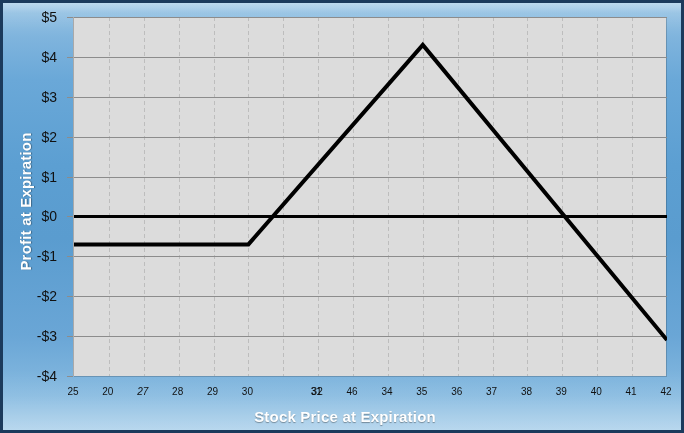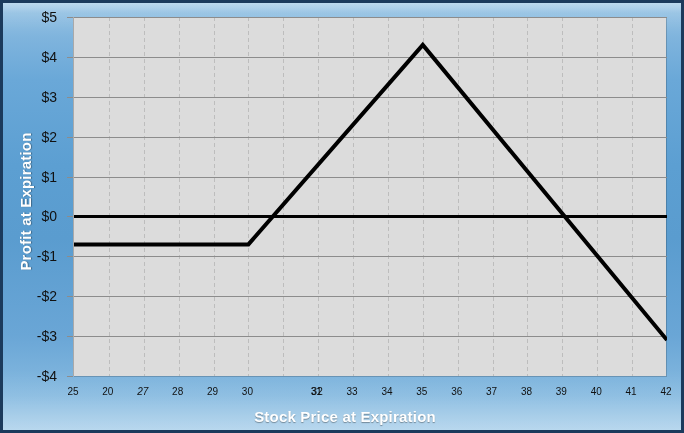--- a/index.html
+++ b/index.html
@@ -218,21 +218,21 @@
 
     <div class="x-tick-wrap">
         <div class="x-tick-item" style="left: 70px;">25</div>
         <div class="x-tick-item" style="left: 104.882px;">20</div>
         <div class="x-tick-item" style="left: 139.765px; font-style: italic;">27</div>
         <div class="x-tick-item" style="left: 174.647px;">28</div>
         <div class="x-tick-item" style="left: 209.529px;">29</div>
         <div class="x-tick-item" style="left: 244.412px;">30</div>
         <div class="x-tick-item" style="left: 279.294px; margin-left: 34px;">31</div>
         <div class="x-tick-item" style="left: 314.176px;">32</div>
-        <div class="x-tick-item" style="left: 349.059px;">33</div>
+        <div class="x-tick-item" style="left: 349.059px;">46</div>
         <div class="x-tick-item" style="left: 383.941px;">34</div>
         <div class="x-tick-item" style="left: 418.824px;">35</div>
         <div class="x-tick-item" style="left: 453.706px;">36</div>
         <div class="x-tick-item" style="left: 488.588px;">37</div>
         <div class="x-tick-item" style="left: 523.471px;">38</div>
         <div class="x-tick-item" style="left: 558.353px;">39</div>
         <div class="x-tick-item" style="left: 593.235px;">40</div>
         <div class="x-tick-item" style="left: 628.118px;">41</div>
         <div class="x-tick-item" style="left: 663px;">42</div>
       </div>

